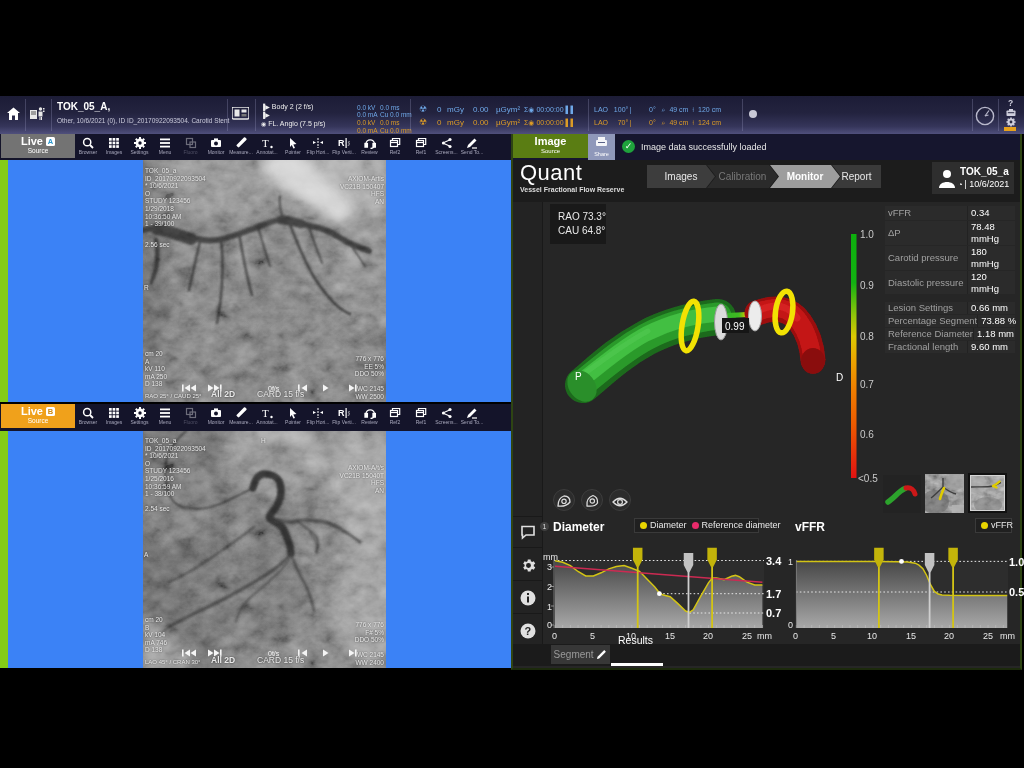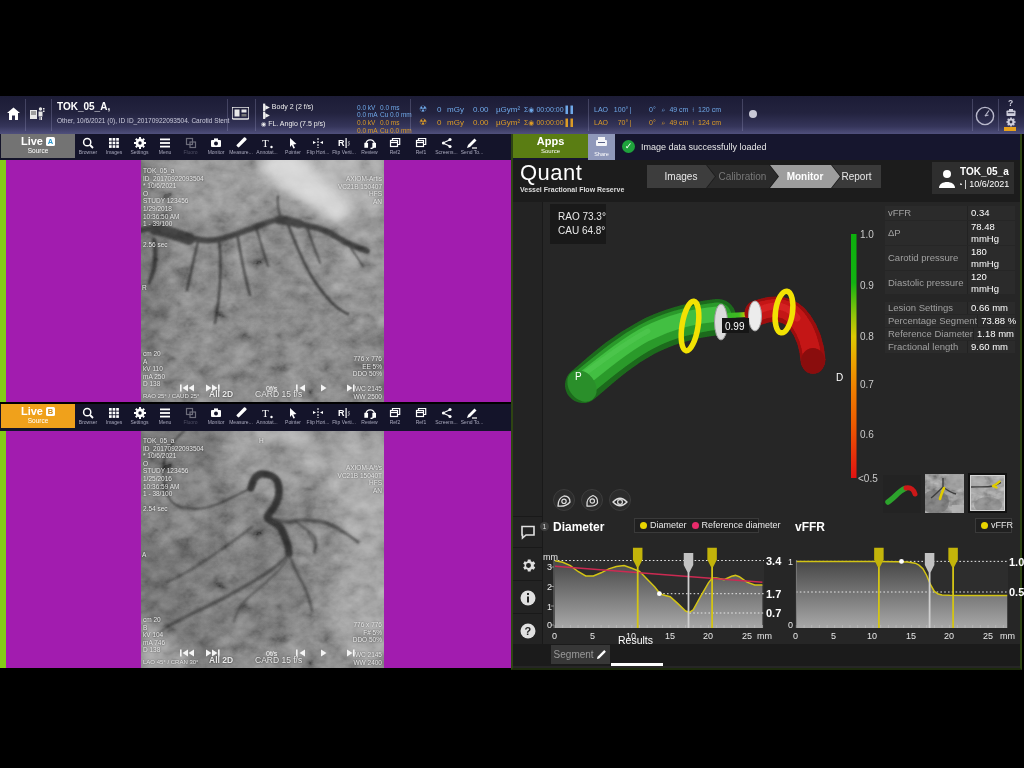--- a/index.html
+++ b/index.html
@@ -16,21 +16,21 @@
 .tbar{position:absolute;left:0;width:512px;height:26px;background:#14142a}
 .tab{position:absolute;left:1px;top:0;width:74px;height:24px;text-align:center;color:#fff}
 .tab .l1{font-size:11px;font-weight:bold;line-height:12px;margin-top:1px}
 .tab .l2{font-size:6.5px;line-height:7px}
 .badge{display:inline-block;width:9px;height:9px;background:#fff;border-radius:1.5px;font-size:7.5px;font-weight:bold;line-height:9px;vertical-align:1px}
 .ico{position:absolute;top:1px;width:30px;height:24px;text-align:center;color:#fff}
 .ico svg{display:block;margin:2px auto 0}
 .ico .lb{font-size:5px;color:#a9a9bd;line-height:6px;white-space:nowrap}
 .dim{opacity:.38}
 
-.vp{position:absolute;left:0;width:512px;background:#a21caf;border-left:6px solid #84cc16}
+.vp{position:absolute;left:0;width:512px;background:#3b82f6;border-left:8px solid #84cc16}
 .ov{position:absolute;color:#e9e9e9;font-size:6.5px;line-height:7.6px;text-shadow:0 0 2px rgba(0,0,0,.7);white-space:pre}
 .ovr{text-align:right}
 
 #rp{position:absolute;left:511px;top:134px;width:511px;height:536px;background:#262626;border-left:2px solid #2e4413;border-right:2px solid #2e4413;border-bottom:2px solid #1c2a0c}
 #appsrow{position:absolute;left:0;top:0;width:507px;height:26px;background:#16162e}
 #appstab{position:absolute;left:0;top:0;width:75px;height:24px;background:#5a7d13;text-align:center;color:#fff}
 #sharebtn{position:absolute;left:75px;top:0;width:27px;height:26px;background:#8f98ba;color:#fff;text-align:center}
 #msgok{position:absolute;left:109px;top:6px;width:13px;height:13px;border-radius:50%;background:#1fa23c;color:#fff;font-size:9px;line-height:13px;text-align:center}
 #msgtx{position:absolute;left:128px;top:8px;font-size:9px;color:#e8e8e8}
 #qhead{position:absolute;left:0;top:26px;width:507px;height:42px;background:#1c1c1c;color:#fff}
@@ -629,21 +629,21 @@
   <text x="86" y="8" fill="#f5f5f5" font-size="7" font-family="Liberation Sans">0t/s</text>
  </svg>
  <div class="ov" style="left:137px;top:228px;font-size:6px">LAO 45° / CRAN 30°</div>
  <div class="ov" style="left:203px;top:226px;font-size:8.5px;font-weight:bold">All 2D</div>
  <div class="ov" style="left:249px;top:226px;font-size:8.5px">CARD 15 f/s</div>
 </div>
 
 <div id="rp">
  <div id="appsrow">
   <div id="appstab">
-          <div style="font-size:11px;font-weight:bold;line-height:13px;margin-top:1px">Apps</div>
+          <div style="font-size:11px;font-weight:bold;line-height:13px;margin-top:1px">Image</div>
           <div style="font-size:6px;line-height:6px">Source</div>
         </div>
   <div id="sharebtn"><svg width="13" height="12" style="margin-top:2px">
             <rect x="1" y="4" width="11" height="6" rx="1" fill="#fff" opacity=".9"></rect>
             <rect x="3" y="1" width="7" height="3" fill="#fff" opacity=".9"></rect>
             <rect x="3" y="6" width="7" height="1" fill="#5a6288"></rect>
           </svg><div style="font-size:5.5px;line-height:5px">Share</div></div>
   <div id="msgok">✓</div>
         <div id="msgtx">Image data successfully loaded</div>
  </div>

